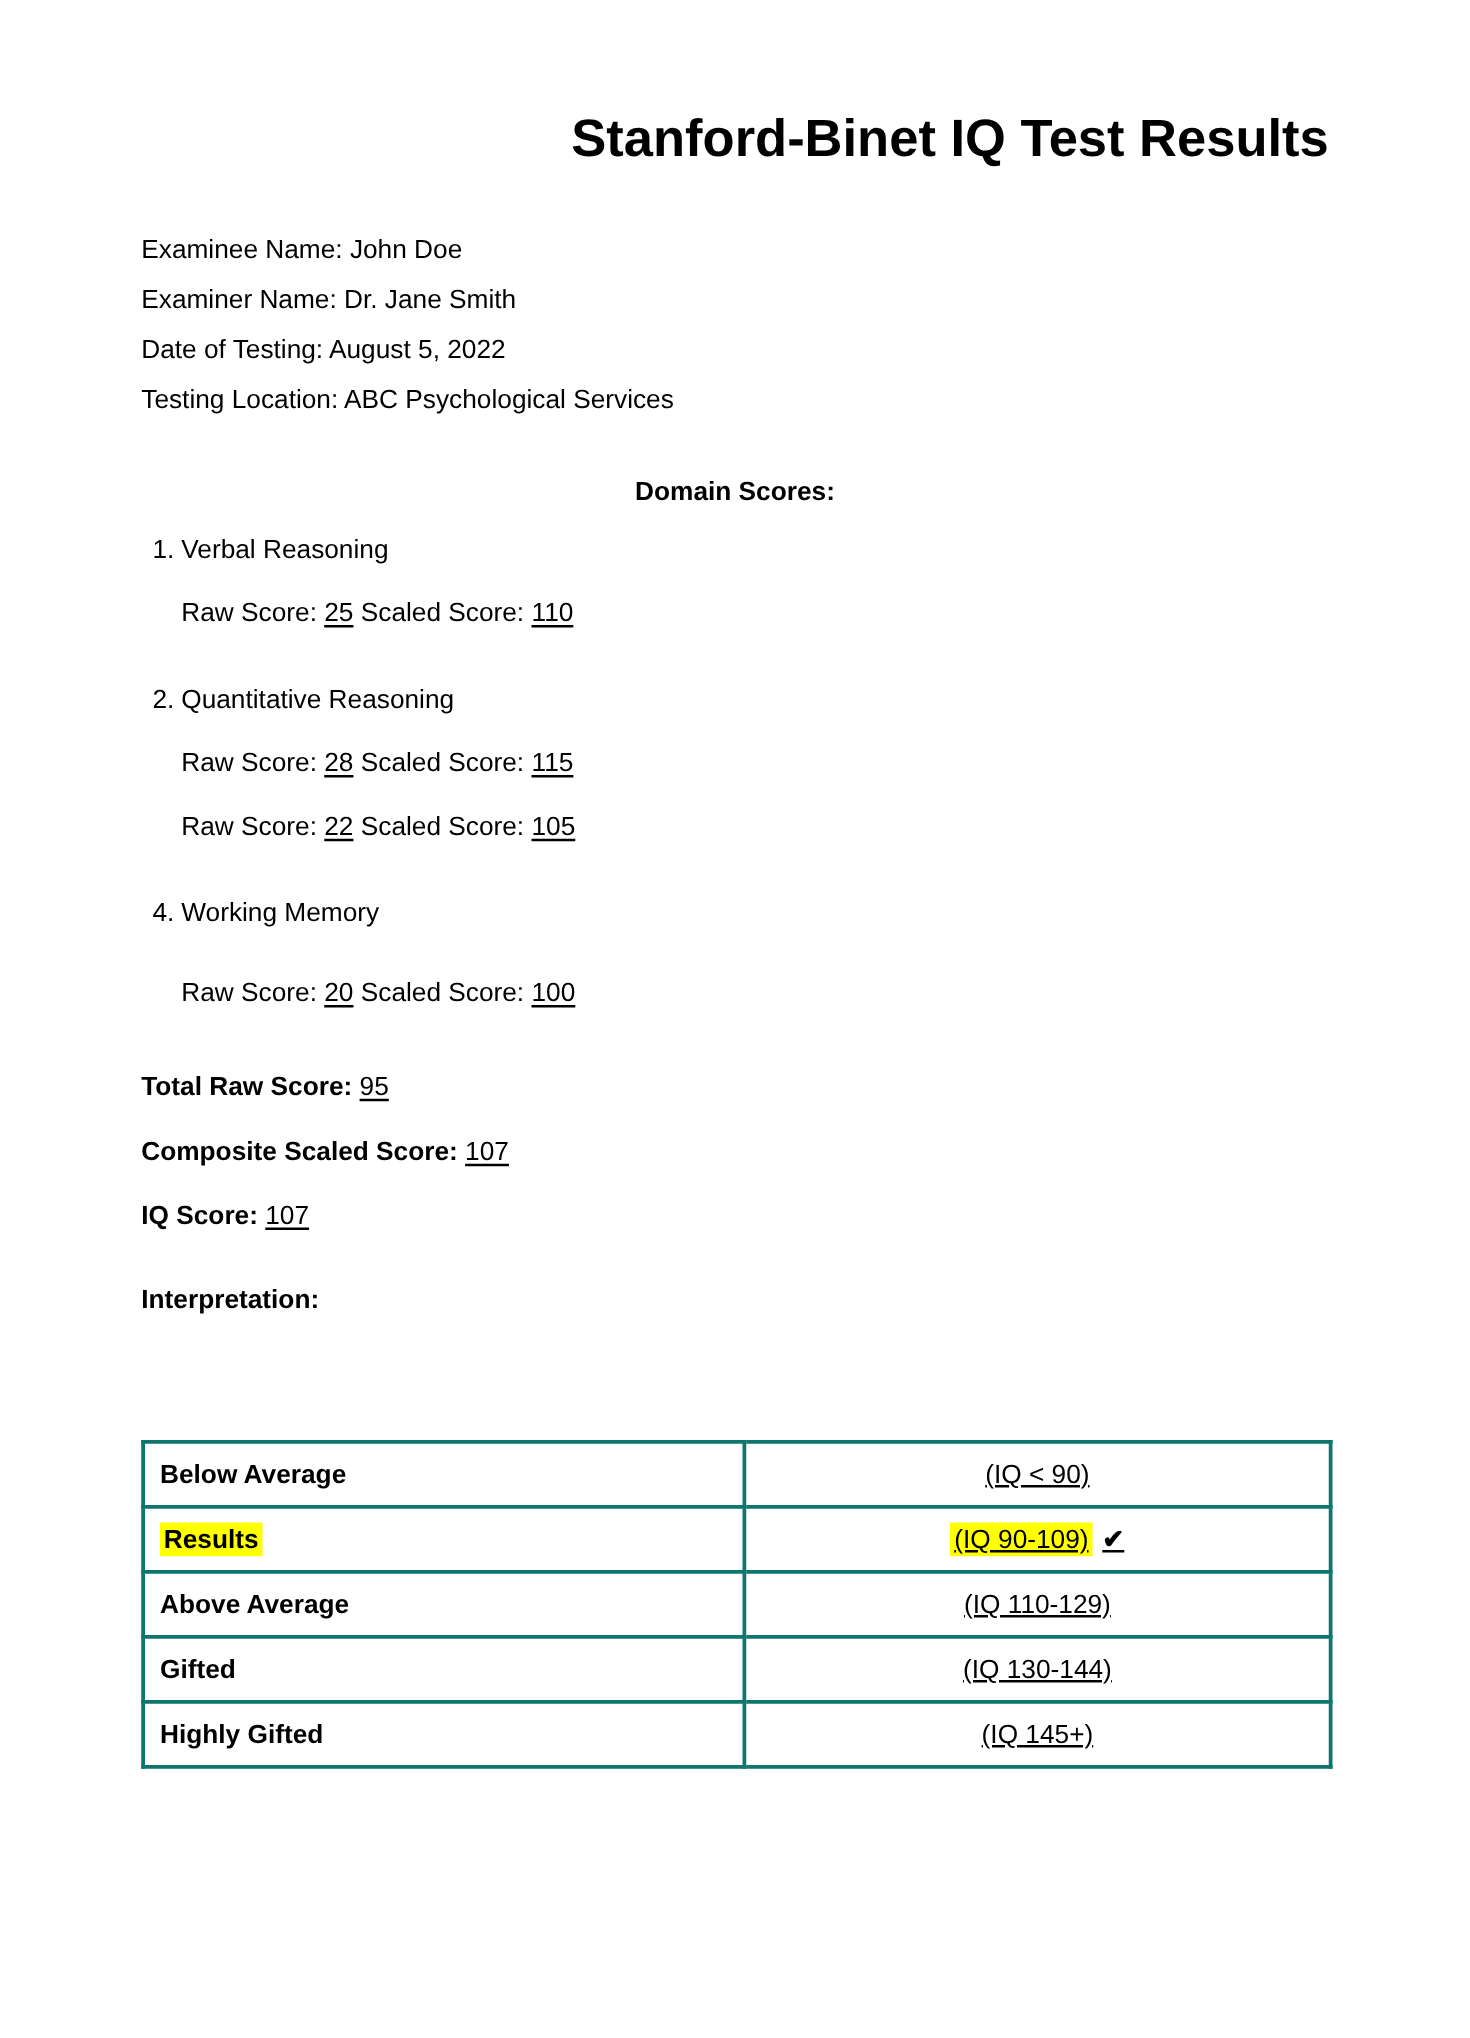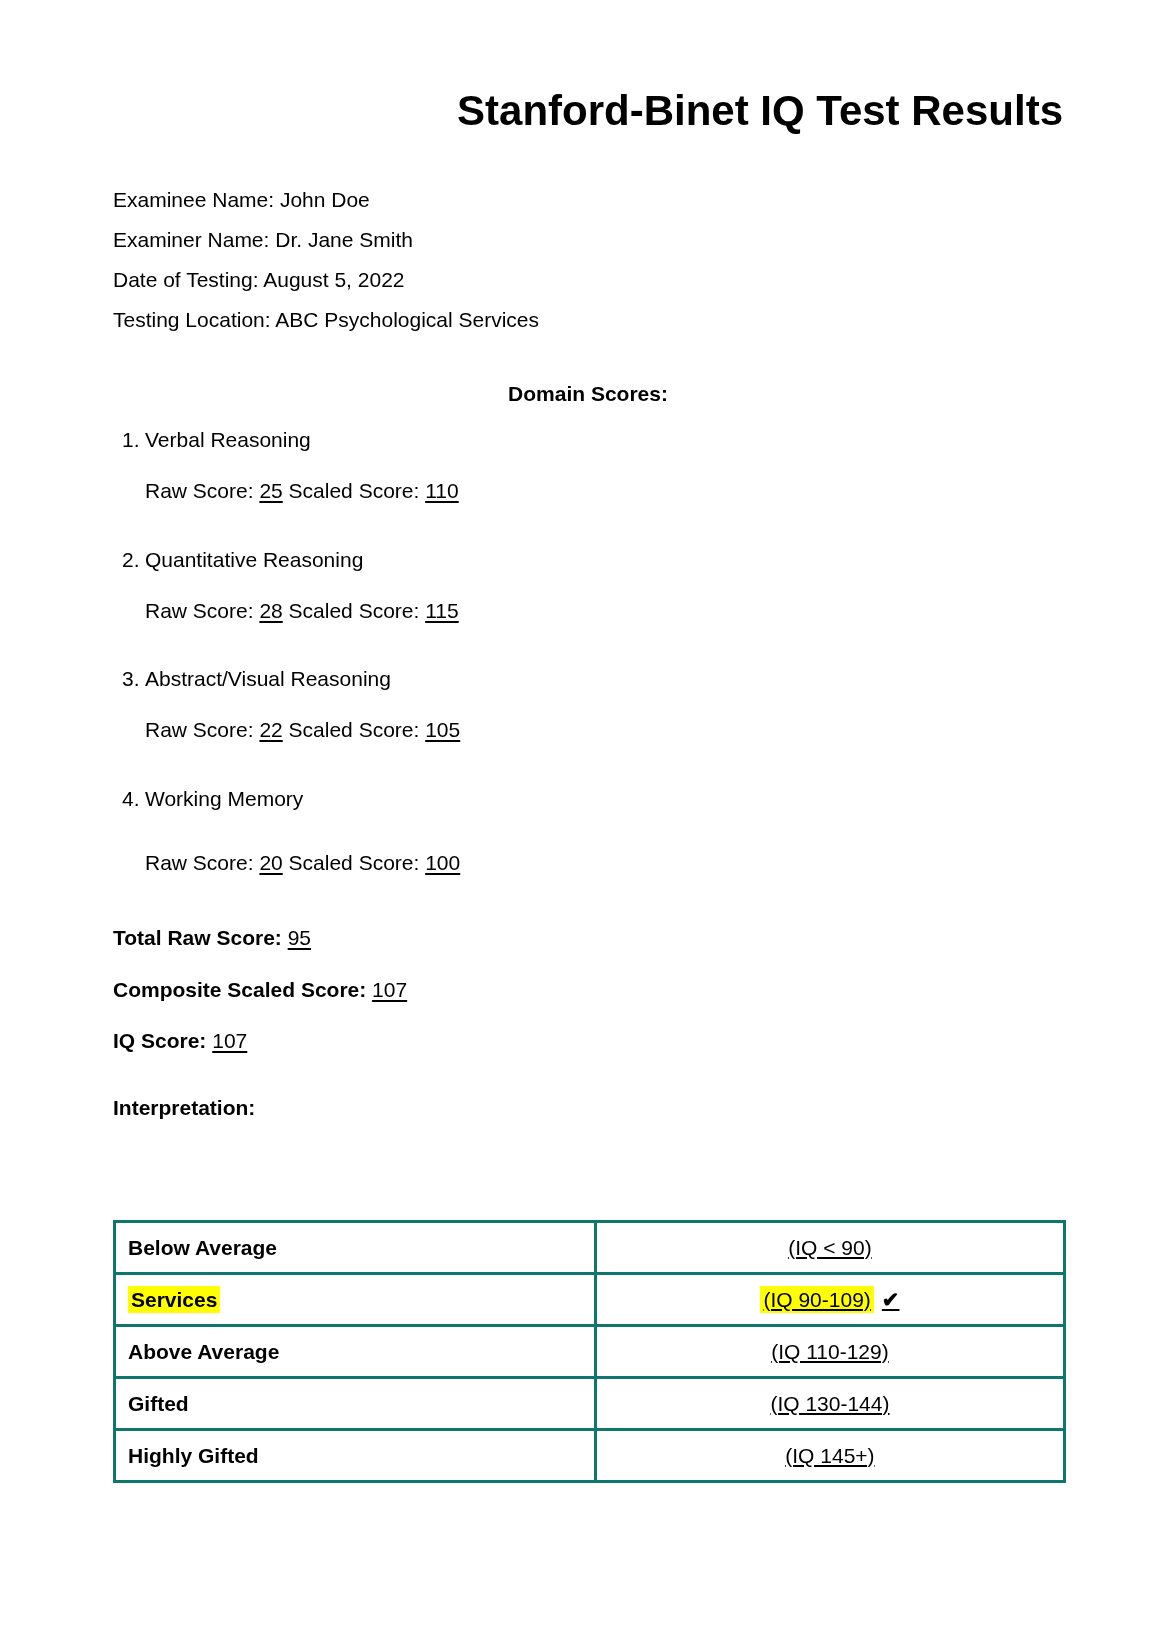--- a/index.html
+++ b/index.html
@@ -135,23 +135,20 @@
     <div class="domain-name mt-item">
       <span class="num">2.</span><span>Quantitative Reasoning</span>
     </div>
     <div class="score-line mt-score">
       <span>Raw Score:</span>
       <span class="u">28</span>
       <span>Scaled Score:</span>
       <span class="u">115</span>
     </div>
 
-    <div class="domain-name mt-item3">
-      <span class="num">3.</span><span>Abstract/Visual Reasoning</span>
-    </div>
     <div class="score-line mt-score">
       <span>Raw Score:</span>
       <span class="u">22</span>
       <span>Scaled Score:</span>
       <span class="u">105</span>
     </div>
 
     <div class="domain-name mt-item">
       <span class="num">4.</span><span>Working Memory</span>
     </div>
@@ -181,21 +178,21 @@
 
   <div class="interp-heading">Interpretation:</div>
 
   <table class="interp">
     <tbody>
       <tr>
         <td class="cat"><span>Below Average</span></td>
         <td class="rng"><span>(IQ &lt; 90)</span></td>
       </tr>
       <tr>
-        <td class="cat"><span class="hl">Services</span></td>
+        <td class="cat"><span class="hl">Results</span></td>
         <td class="rng"><span class="hl">(IQ 90-109)</span><span class="check">✔</span></td>
       </tr>
       <tr>
         <td class="cat"><span>Above Average</span></td>
         <td class="rng"><span>(IQ 110-129)</span></td>
       </tr>
       <tr>
         <td class="cat"><span>Gifted</span></td>
         <td class="rng"><span>(IQ 130-144)</span></td>
       </tr>

